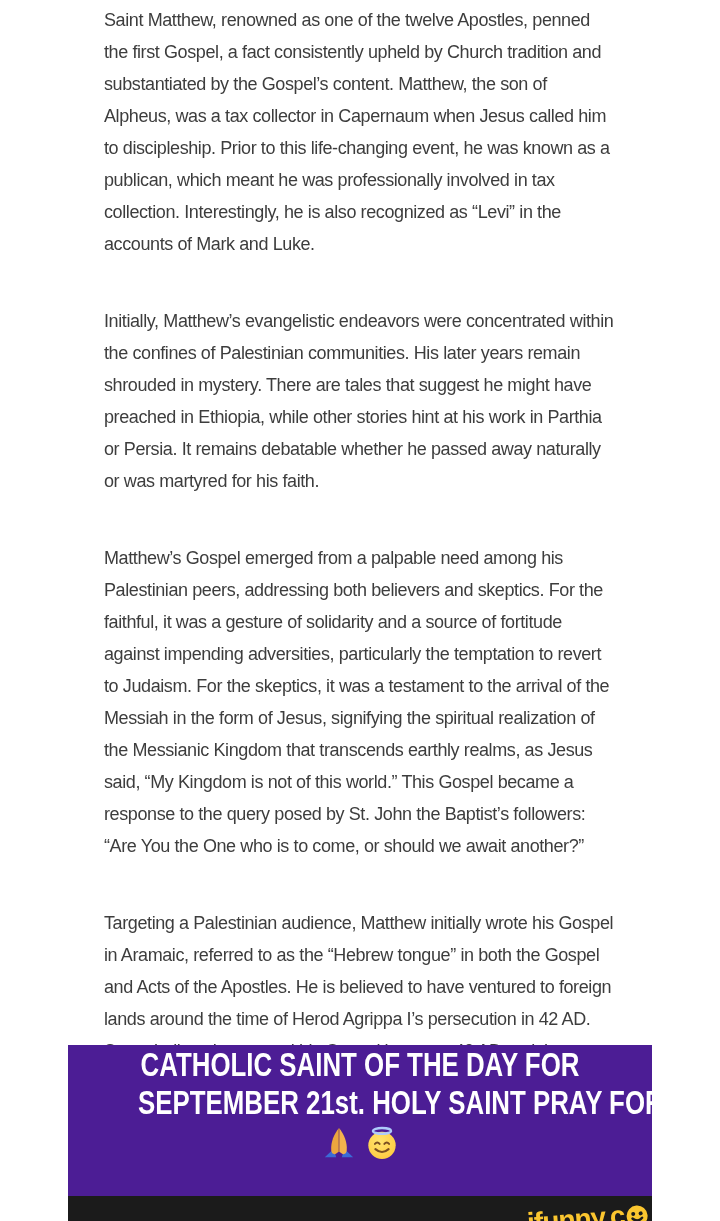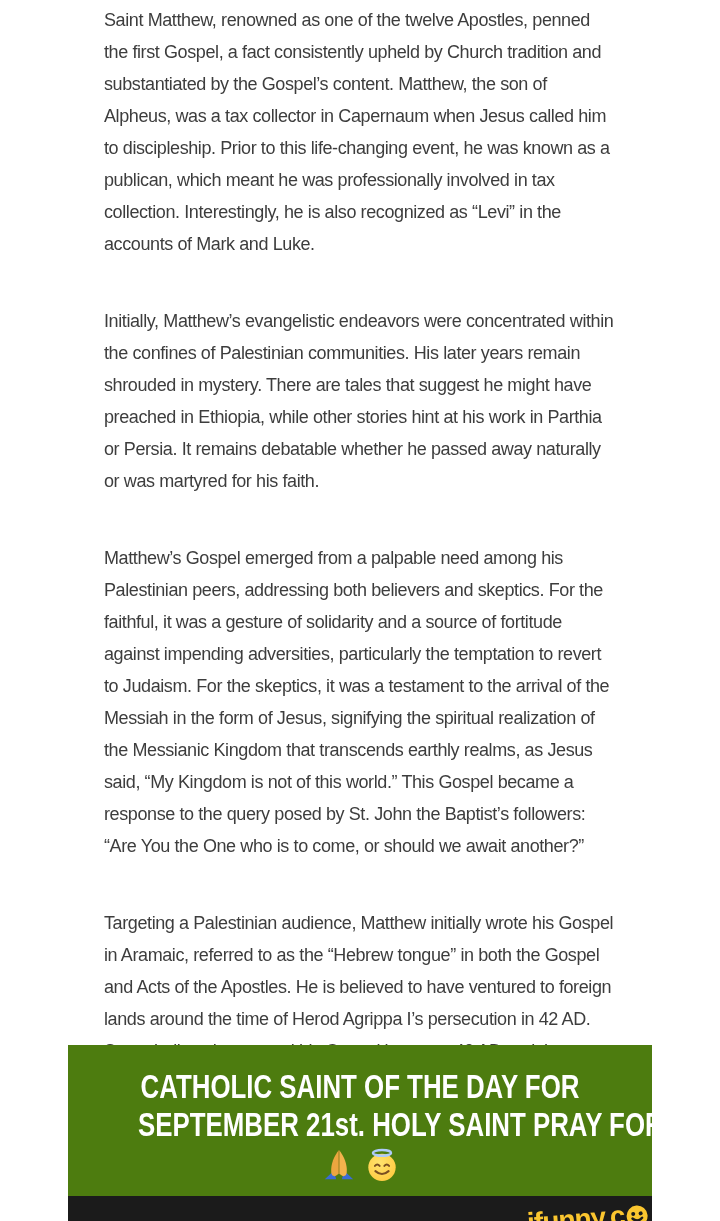--- a/index.html
+++ b/index.html
@@ -24,22 +24,21 @@
     margin: 0 0 45px 0;
     font-size: 18px;
     line-height: 32px;
     letter-spacing: -0.4px;
     color: #3d3d3d;
     text-align: left;
   }
   .banner {
     position: absolute;
     top: 1045px; left: 0; right: 0; bottom: 0;
-    background: #4d7c0f;
-    padding-top: 22px;
+    background: #4c1d95;
     box-sizing: border-box;
   }
   .caption-line {
     color: #ffffff;
     font-weight: bold;
     font-size: 34px;
     line-height: 38px;
     text-align: center;
     white-space: nowrap;
     transform: scaleX(0.76);

